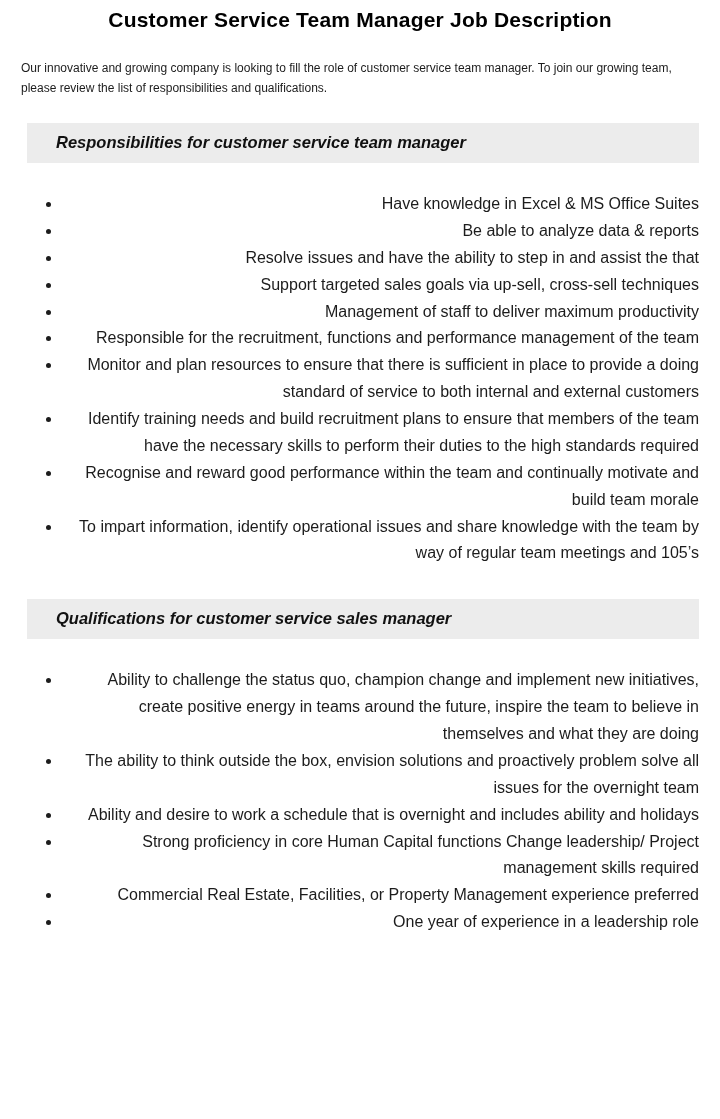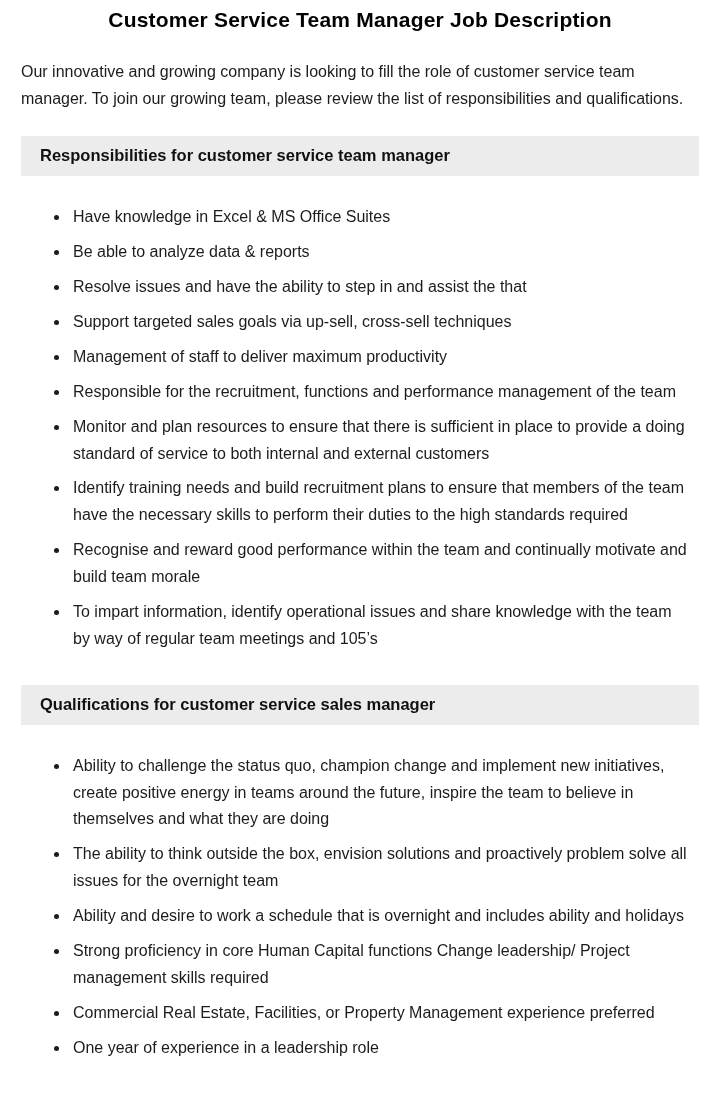--- a/index.html
+++ b/index.html
@@ -21,43 +21,45 @@
     font-size: 21px;
     font-weight: bold;
     color: #000000;
     text-align: center;
     line-height: 1.3;
     margin: 6px auto 26px auto;
     max-width: 580px;
     letter-spacing: 0.2px;
   }
   .intro {
-    font-size: 16px;
+    font-size: 12px;
     line-height: 1.66;
     margin: 0 0 24px 0;
     color: #1c1c1c;
   }
   .section-header {
     background: #ececec;
     font-weight: bold;
     font-size: 16.5px;
     color: #111111;
-    padding: 10px 19px 11px 19px;
-    margin: 0 0 28px 0;
+    padding: 10px 19px 11px 29px;
+    margin: 0 0 28px 6px;
+    font-style: italic;
   }
   ul.item-list {
     margin: 0 0 32px 0;
     padding-left: 41px;
     font-size: 16px;
     line-height: 1.68;
     color: #1c1c1c;
   }
   ul.item-list li {
     padding-left: 3px;
-    margin: 8px;
+    margin: 0;
+    text-align: right;
   }
 </style>
 </head>
 <body>
 
 <div class="page">
 
   <h1 class="doc-title">Customer Service Team Manager Job Description</h1>
 
   <p class="intro">Our innovative and growing company is looking to fill the role of customer service team manager. To join our growing team, please review the list of responsibilities and qualifications.</p>

